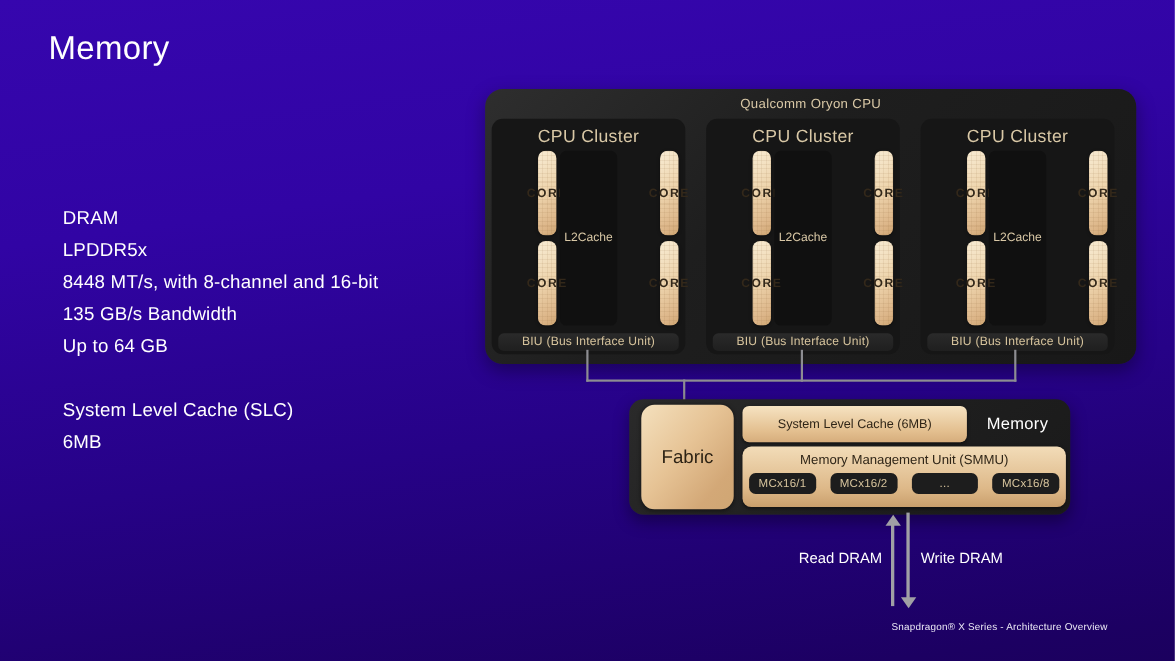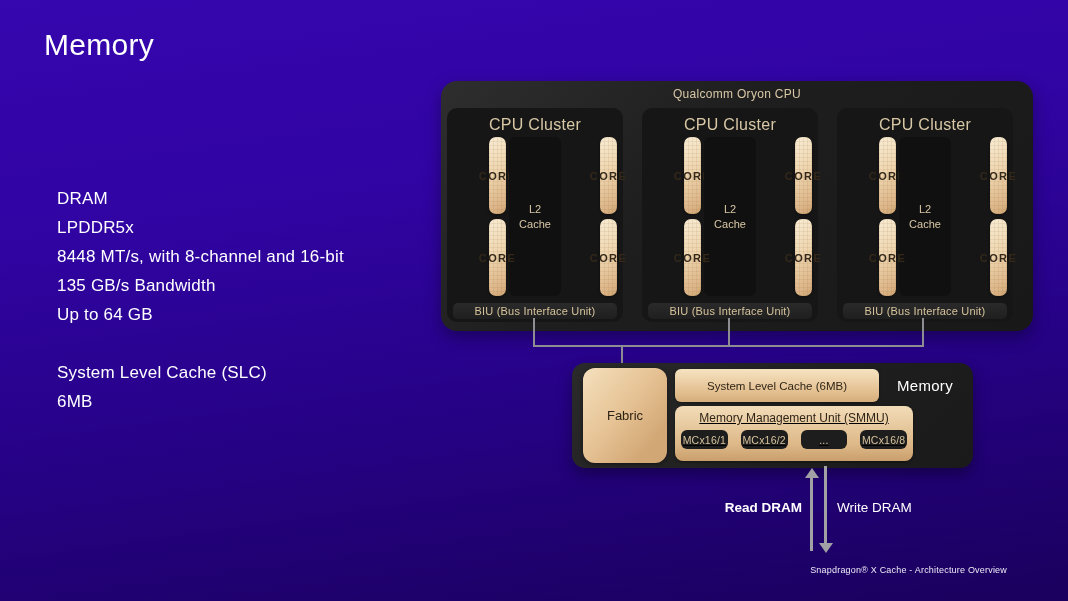--- a/index.html
+++ b/index.html
@@ -67,21 +67,21 @@
       repeating-linear-gradient(90deg, rgba(140,100,55,0.10) 0 1px, transparent 1px 4px),
       linear-gradient(145deg, #f8ecd4 0%, #eed5ae 45%, #dcb588 85%, #cda470 100%);
     display: flex; align-items: center; justify-content: center;
     color: #33281a; font-size: 11px; font-weight: 600; letter-spacing: 1.4px;
     box-shadow: 0 1px 3px rgba(0,0,0,0.4);
     margin-left: 36px;
   }
   .l2-block {
     grid-column: 2; grid-row: 1 / 3;
     background: #101010; border-radius: 6px;
-    display: flex; flex-direction: column; align-items: center; justify-content: center;
+    display: flex; flex-direction: row; align-items: center; justify-content: center;
     color: #d9c8a6; font-size: 11px; line-height: 15px; text-align: center;
   }
   .biu {
     margin: 7px 6px 0 6px; height: 16px;
     background: linear-gradient(180deg, #2a2a2a, #1f1f1f);
     border-radius: 5px;
     display: flex; align-items: center; justify-content: center;
     color: #d6c39c; font-size: 11px; letter-spacing: 0.2px;
   }
 
@@ -98,42 +98,41 @@
     position: absolute; left: 572px; top: 363px; width: 401px; height: 105px;
     background: linear-gradient(135deg, #2a2a2a 0%, #1e1e1e 60%, #1a1a1a 100%);
     border-radius: 13px;
     box-shadow: 0 6px 14px rgba(0,0,0,0.35);
   }
   .fabric {
     position: absolute; left: 11px; top: 5px; width: 84px; height: 95px;
     border-radius: 12px;
     background: linear-gradient(130deg, #f4e0bd 0%, #e6c395 45%, #d3a877 80%, #cfa673 100%);
     display: flex; align-items: center; justify-content: center;
-    color: #2d2315; font-size: 13px; font-weight: 500;
+    color: #2d2315; font-size: 17px; font-weight: 500;
     box-shadow: 0 1px 4px rgba(0,0,0,0.45);
   }
   .slc-bar {
     position: absolute; left: 103px; top: 6px; width: 204px; height: 33px;
     border-radius: 6px;
     background: linear-gradient(180deg, #f6e3c2 0%, #e3bf8f 70%, #d6ad7c 100%);
     display: flex; align-items: center; justify-content: center;
     color: #2f2517; font-size: 11.5px; font-weight: 500;
     box-shadow: 0 1px 3px rgba(0,0,0,0.45);
   }
   .memory-label {
     position: absolute; left: 310px; top: 6px; width: 86px; height: 33px;
     display: flex; align-items: center; justify-content: center;
     color: #ffffff; font-size: 15px; font-weight: 500; letter-spacing: 0.3px;
   }
   .smmu {
-    position: absolute; left: 103px; top: 43px; width: 238px; height: 55px;
+    position: absolute; left: 103px; top: 43px; width: 294px; height: 55px;
     border-radius: 8px;
     background: linear-gradient(180deg, #f2dcb8 0%, #ddb888 70%, #c99f6c 100%);
     box-shadow: 0 1px 3px rgba(0,0,0,0.45);
-    text-decoration: underline;
   }
   .smmu-title {
     margin-top: 5px; text-align: center;
     color: #2f2517; font-size: 12px; font-weight: 500;
   }
   .mc-row {
     display: flex; gap: 13px; margin: 5px 6px 0 6px;
   }
   .mc-block {
     flex: 1; height: 19px;
@@ -152,21 +151,21 @@
     border-left: 7px solid transparent; border-right: 7px solid transparent;
     border-bottom: 10px solid #a0a0a5;
   }
   .head-down {
     left: 819px; top: 543px;
     border-left: 7px solid transparent; border-right: 7px solid transparent;
     border-top: 10px solid #a0a0a5;
   }
   .read-label {
     position: absolute; left: 672px; top: 500px; width: 130px;
-    text-align: right; color: #ffffff; font-size: 13.5px; font-weight: 700;
+    text-align: right; color: #ffffff; font-size: 13.5px; font-weight: 400;
   }
   .write-label {
     position: absolute; left: 837px; top: 500px;
     color: #ffffff; font-size: 13.5px; font-weight: 500;
   }
 
   
   .footer {
     position: absolute; right: 61px; top: 565px;
     color: #ece9f6; font-size: 9px; letter-spacing: 0.2px;
@@ -264,15 +263,15 @@
   </div>
 
   <div class="arrow-shaft shaft-up"></div>
   <div class="arrow-head head-up"></div>
   <div class="arrow-shaft shaft-down"></div>
   <div class="arrow-head head-down"></div>
 
   <div class="read-label">Read DRAM</div>
   <div class="write-label">Write DRAM</div>
 
-  <div class="footer">Snapdragon® X Cache - Architecture Overview</div>
+  <div class="footer">Snapdragon® X Series - Architecture Overview</div>
 
 </div>
 
 </body></html>

